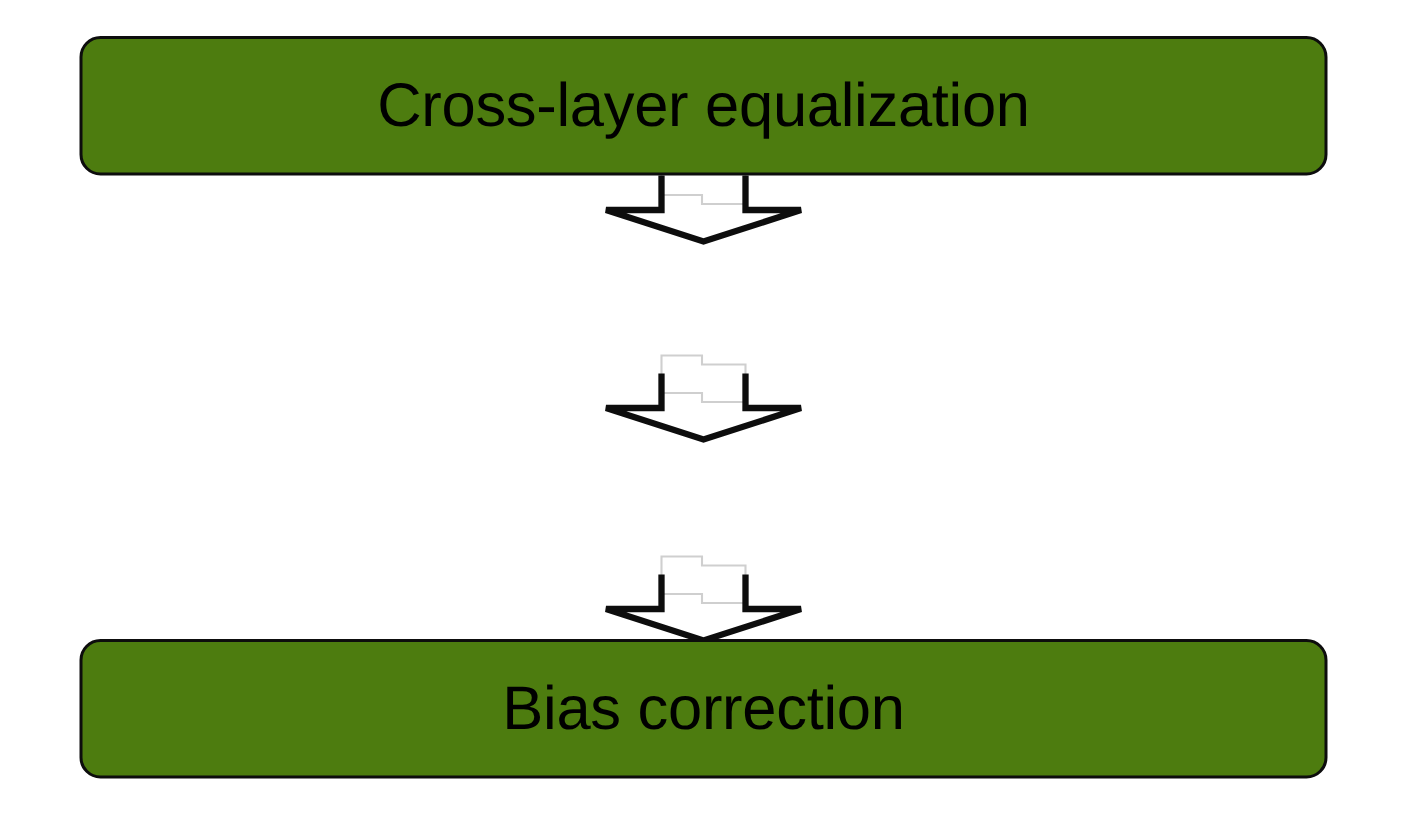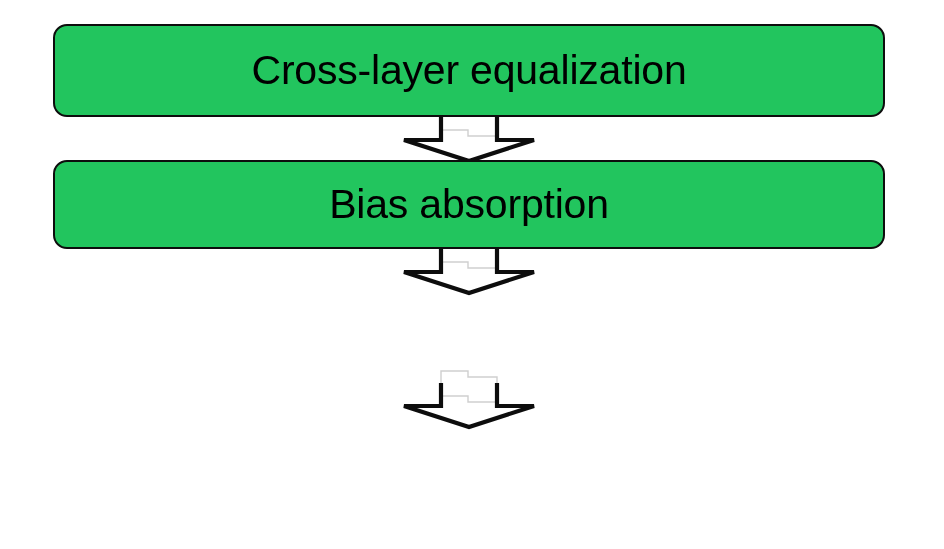--- a/index.html
+++ b/index.html
@@ -18,21 +18,21 @@
     background: #ffffff;
     overflow: hidden;
   }
 
   
   .proc-box {
     position: absolute;
     left: 53px;
     width: 832px;           
     box-sizing: border-box;
-    background: #22c55e;
+    background: #4d7c0f;
     border: 2.2px solid #0d0d0d;
     border-radius: 14px;
     display: flex;
     align-items: center;
     justify-content: center;
     z-index: 2;
   }
   .proc-label {
     font-family: "Liberation Sans", sans-serif;
     font-size: 41px;
@@ -78,33 +78,33 @@
 
   <div class="arrow-wrap" id="arrow-0">
     <svg viewBox="0 0 142 62" width="142" height="62" aria-hidden="true">
 
       <path class="arrow-shaft-gray" d="M 43 2 L 70 2 L 70 8 L 99 8 L 99 33 L 70 33 L 70 27 L 43 27 Z"></path>
 
       <path class="arrow-body-black" d="M 43 14 L 43 37 L 6 37 L 71 58 L 136 37 L 99 37 L 99 14"></path>
     </svg>
   </div>
 
-  <div class="proc-box" id="box-1">
-    <span class="proc-label">Bias absorption</span>
-  </div>
 
   <div class="arrow-wrap" id="arrow-1">
     <svg viewBox="0 0 142 62" width="142" height="62" aria-hidden="true">
       <path class="arrow-shaft-gray" d="M 43 2 L 70 2 L 70 8 L 99 8 L 99 33 L 70 33 L 70 27 L 43 27 Z"></path>
       <path class="arrow-body-black" d="M 43 14 L 43 37 L 6 37 L 71 58 L 136 37 L 99 37 L 99 14"></path>
     </svg>
   </div>
 
 
   <div class="arrow-wrap" id="arrow-2">
     <svg viewBox="0 0 142 62" width="142" height="62" aria-hidden="true">
       <path class="arrow-shaft-gray" d="M 43 2 L 70 2 L 70 8 L 99 8 L 99 33 L 70 33 L 70 27 L 43 27 Z"></path>
       <path class="arrow-body-black" d="M 43 14 L 43 37 L 6 37 L 71 58 L 136 37 L 99 37 L 99 14"></path>
     </svg>
   </div>
 
+  <div class="proc-box" id="box-3">
+    <span class="proc-label">Bias correction</span>
+  </div>
 
 </div>
 
 </body></html>

